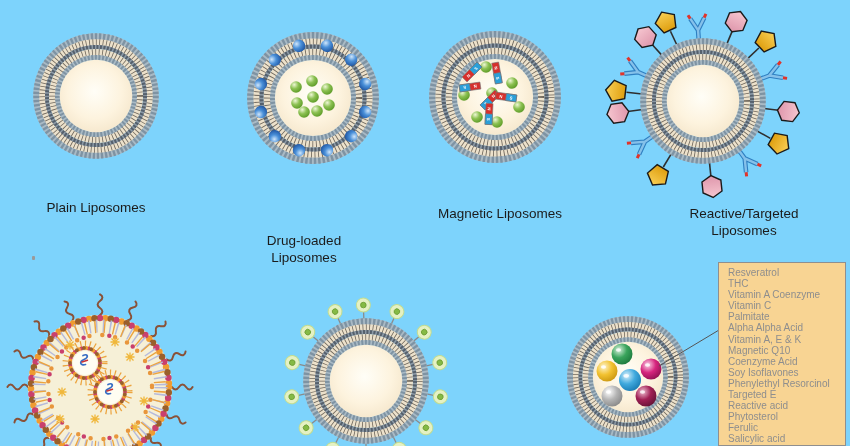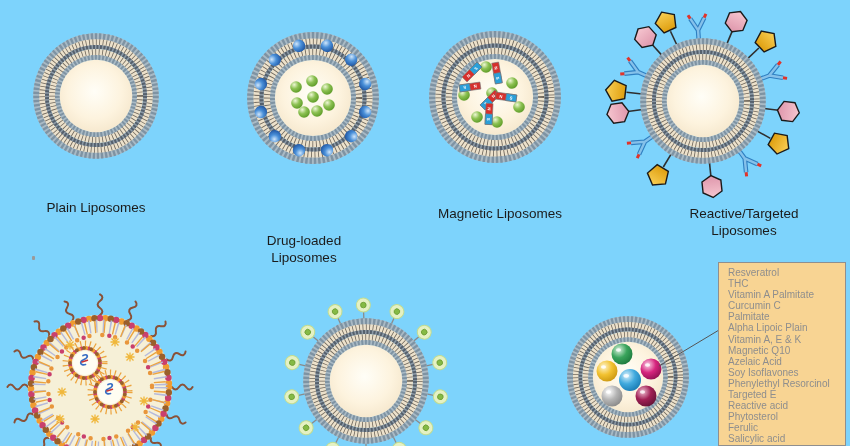--- a/index.html
+++ b/index.html
@@ -296,27 +296,27 @@
 <div class="lbl" style="left:405px;top:205px;">Magnetic Liposomes</div>
 
 <div class="lbl" style="left:649px;top:205px;">
   <div>Reactive/Targeted</div>
   <div>Liposomes</div>
 </div>
 
 <div class="ibox">
   <div>Resveratrol</div>
   <div>THC</div>
-  <div>Vitamin A Palmitate</div>
-  <div>Curcumin C</div>
+  <div>Vitamin A Coenzyme</div>
+  <div>Vitamin C</div>
   <div>Palmitate</div>
-  <div>Alpha Lipoic Plain</div>
+  <div>Alpha Alpha Acid</div>
   <div>Vitamin A, E &amp; K</div>
   <div>Magnetic Q10</div>
-  <div>Azelaic Acid</div>
+  <div>Coenzyme Acid</div>
   <div>Soy Isoflavones</div>
   <div>Phenylethyl Resorcinol</div>
   <div>Targeted E</div>
   <div>Reactive acid</div>
   <div>Phytosterol</div>
   <div>Ferulic</div>
   <div>Salicylic acid</div>
 </div>
 
 <div class="stray-dot"></div>

